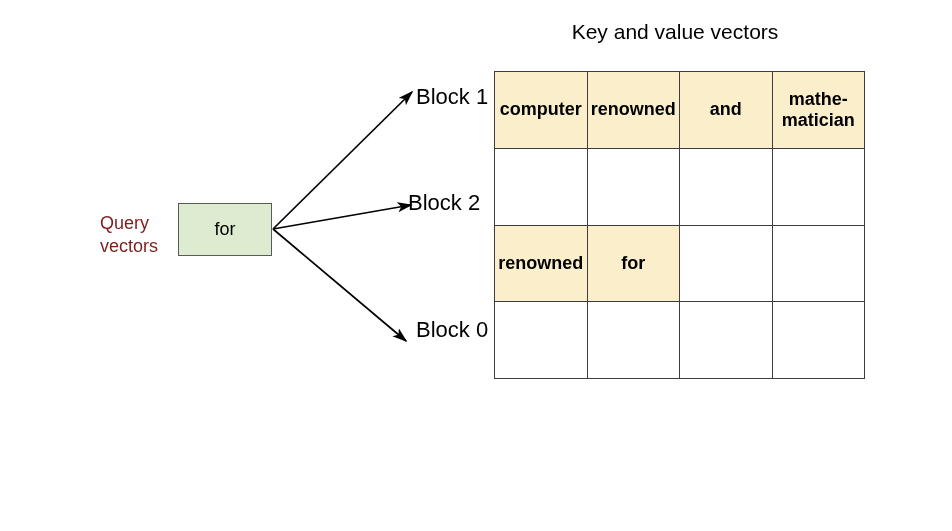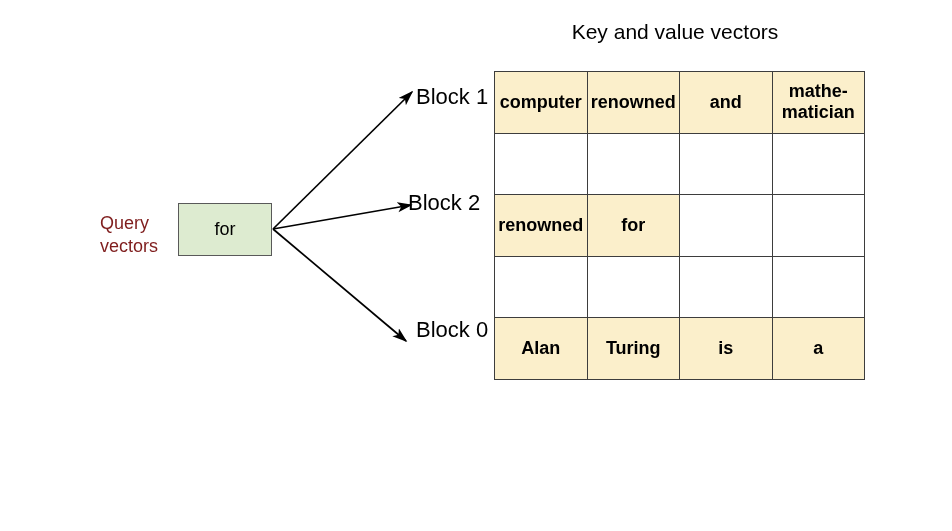--- a/index.html
+++ b/index.html
@@ -164,22 +164,16 @@
           <td class="filled">for</td>
           <td></td>
           <td></td>
         </tr>
         <tr>
           <td></td>
           <td></td>
           <td></td>
           <td></td>
         </tr>
-        <tr>
-          <td class="filled">Alan</td>
-          <td class="filled">Turing</td>
-          <td class="filled">is</td>
-          <td class="filled">a</td>
-        </tr>
       </tbody>
   </table>
 
 </div>
 
 </body></html>

